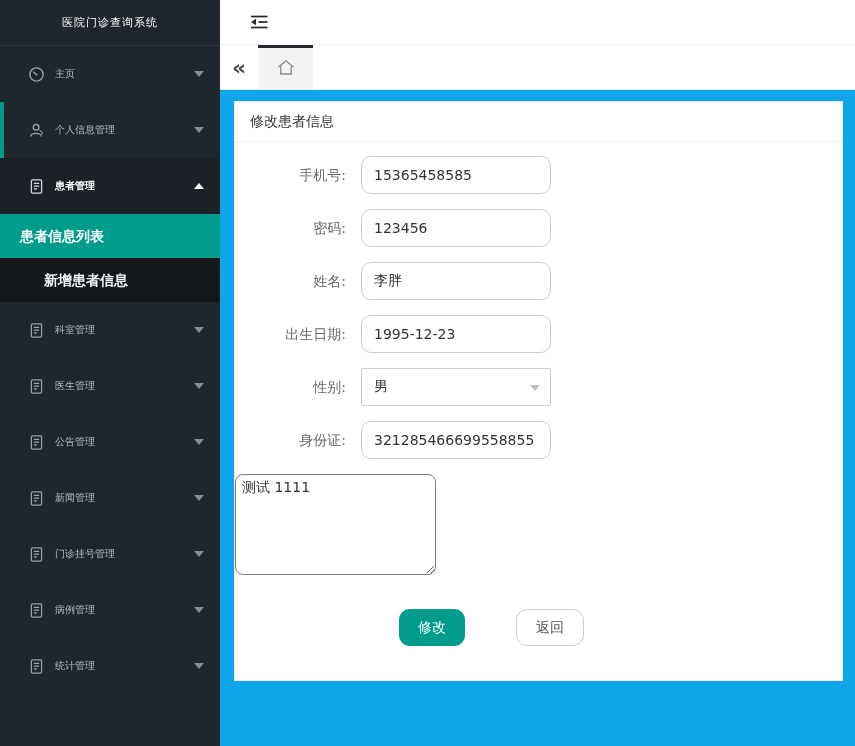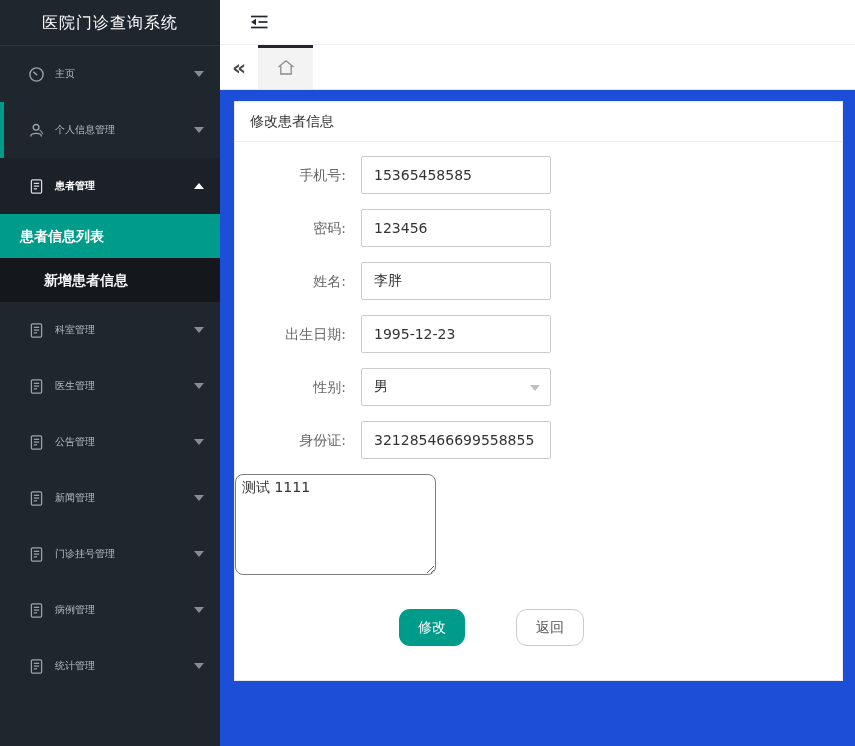--- a/index.html
+++ b/index.html
@@ -12,21 +12,21 @@
   .layout { display: flex; width: 855px; height: 746px; }
 
   
   .sidebar {
     width: 220px; flex-shrink: 0;
     background: #20262d; color: #b6bdc4;
     display: flex; flex-direction: column;
   }
   .app-title {
     height: 46px; line-height: 45px; text-align: center;
-    color: #ffffff; font-size: 16px; letter-spacing: 1px;
+    color: #ffffff; font-size: 11px; letter-spacing: 1px;
     border-bottom: 1px solid rgba(255,255,255,0.07);
     flex-shrink: 0;
   }
   .nav-item {
     height: 56px; display: flex; align-items: center;
     padding-right: 16px; cursor: pointer; position: relative;
     font-size: 10px; color: #b6bdc4; flex-shrink: 0;
   }
   .nav-item .accent-bar {
     position: absolute; left: 0; top: 0; bottom: 0; width: 4px;
@@ -63,34 +63,34 @@
     width: 38px; display: flex; align-items: center; justify-content: center;
     font-size: 22px; color: #4a4a4a; cursor: pointer; font-weight: bold;
   }
   .tab-active {
     width: 55px; background: #f3f3f3; border-top: 3px solid #23262e;
     display: flex; align-items: center; justify-content: center; cursor: pointer;
   }
   .home-icon-svg { color: #8a8a8a; }
 
   
-  .content { flex: 1; background: #1d4ed8; padding: 11px 12px 0 14px; overflow: hidden; }
+  .content { flex: 1; background: #0ea5e9; padding: 11px 12px 0 14px; overflow: hidden; }
   .card { background: #ffffff; border: 1px solid #e9e9e9; height: 580px; width: 100%; }
   .card-header {
     height: 40px; line-height: 39px; padding-left: 15px;
     color: #333333; font-size: 14px; border-bottom: 1px solid #ededed;
   }
   .card-body { padding-top: 14px; }
   .form-row { display: flex; margin-bottom: 15px; }
   .form-label {
     width: 126px; padding-right: 15px; text-align: right;
     line-height: 38px; color: #676767; font-size: 14px; flex-shrink: 0;
   }
   .form-input {
-    width: 190px; height: 38px; border: 1px solid #cccccc; border-radius: 2px;
+    width: 190px; height: 38px; border: 1px solid #cccccc; border-radius: 10px;
     padding: 0 12px; font-size: 14px; color: #333333; background: #ffffff;
     font-family: inherit; outline: none;
   }
   .select-box {
     width: 190px; height: 38px; border: 1px solid #cccccc; border-radius: 2px;
     padding: 0 12px; position: relative; display: flex; align-items: center;
     font-size: 14px; color: #333333; background: #ffffff; cursor: pointer;
   }
   .select-caret {
     position: absolute; right: 10px; top: 16px;

